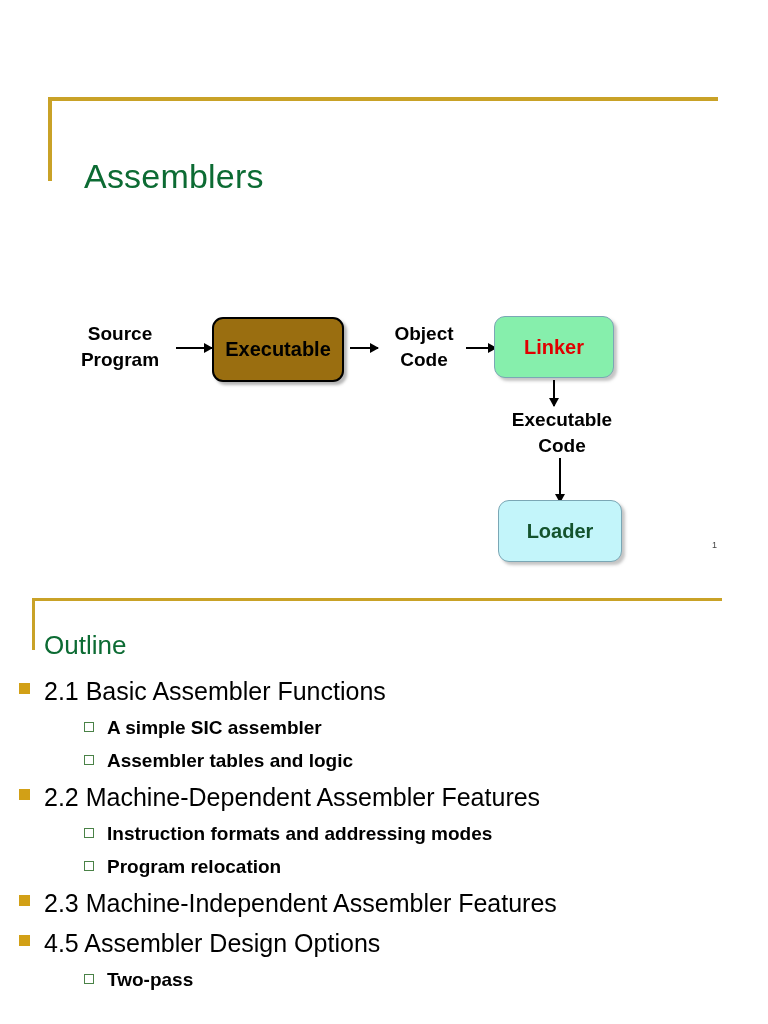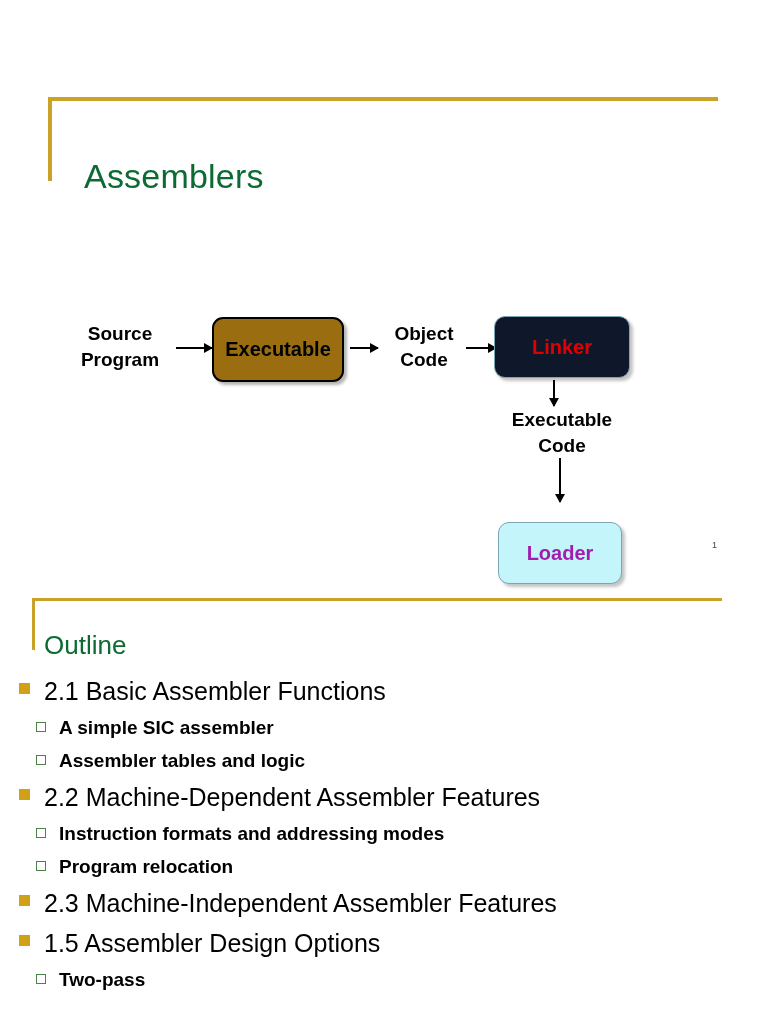--- a/index.html
+++ b/index.html
@@ -85,36 +85,35 @@
     left: 212px; top: 27px;
     width: 132px; height: 65px;
     background: #9a6e10;
     border: 2px solid #000000;
     color: #000000;
     font-size: 20px;
     box-shadow: 3px 3px 3px rgba(120,120,120,0.55);
   }
   #box-linker {
     left: 494px; top: 26px;
-    width: 136px; height: 62px;
-    background: #0f172a;
+    width: 120px; height: 62px;
+    background: #86efac;
     border: 1px solid #7ba7b5;
     color: #e00000;
     font-size: 20px;
     box-shadow: 3px 3px 3px rgba(140,140,140,0.5);
   }
   #box-loader {
     left: 498px; top: 210px;
     width: 124px; height: 62px;
     background: #c3f5fa;
     border: 1px solid #7ba7b5;
-    color: #a21caf;
+    color: #14532d;
     font-size: 20px;
     box-shadow: 3px 3px 3px rgba(140,140,140,0.5);
-    margin-top: 22px;
   }
 
   
   .arrow-h, .arrow-v { position: absolute; }
   .arrow-h .shaft {
     position: absolute; left: 0; top: 50%;
     height: 2px; width: 100%;
     background: #000; transform: translateY(-50%);
   }
   .arrow-h .head {
@@ -184,21 +183,21 @@
   }
   .ol-item {
     display: flex;
     align-items: flex-start;
   }
   .ol-level-1 {
     padding-left: 19px;
     margin-bottom: 2px;
   }
   .ol-level-2 {
-    padding-left: 36px;
+    padding-left: 84px;
     margin-bottom: 1px;
   }
   .bullet-sq-filled {
     width: 11px; height: 11px;
     background: #d2a016;
     flex: 0 0 auto;
     margin-top: 11px;
     margin-right: 14px;
   }
   .bullet-sq-hollow {
@@ -314,20 +313,20 @@
       <div class="ol-item ol-level-2">
         <span class="bullet-sq-hollow"></span>
         <span class="ol-text-2">Program relocation</span>
       </div>
       <div class="ol-item ol-level-1">
         <span class="bullet-sq-filled"></span>
         <span class="ol-text-1">2.3 Machine-Independent Assembler Features</span>
       </div>
       <div class="ol-item ol-level-1">
         <span class="bullet-sq-filled"></span>
-        <span class="ol-text-1">1.5 Assembler Design Options</span>
+        <span class="ol-text-1">4.5 Assembler Design Options</span>
       </div>
       <div class="ol-item ol-level-2">
         <span class="bullet-sq-hollow"></span>
         <span class="ol-text-2">Two-pass</span>
       </div>
     </div>
 </section>
 
 </body></html>

